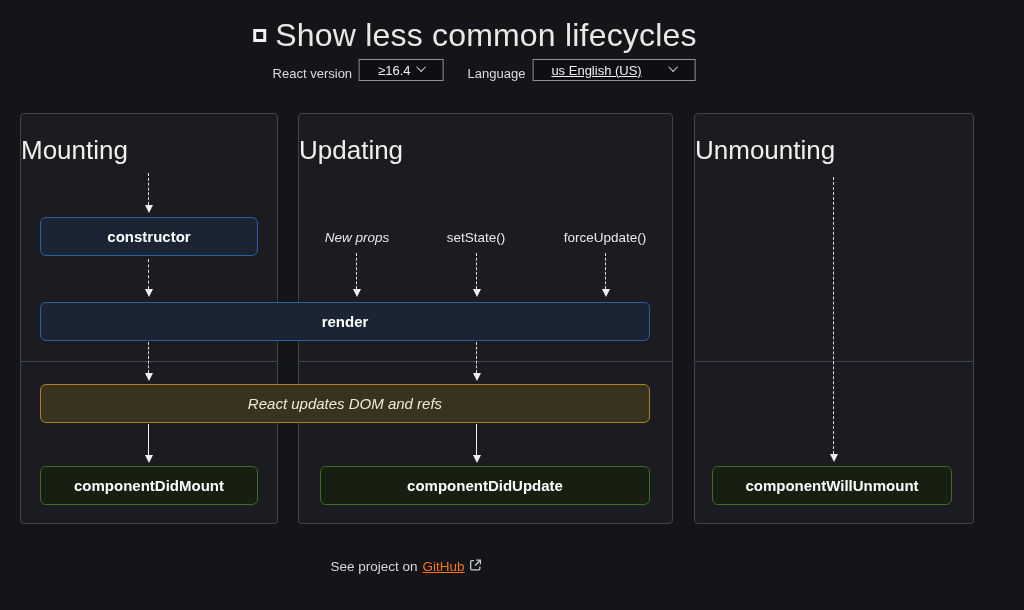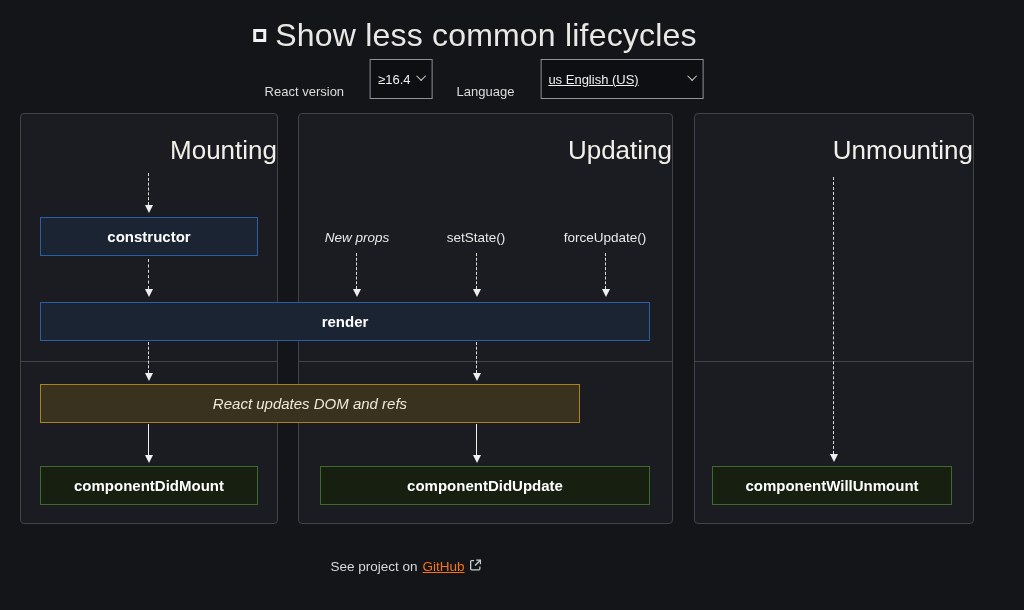--- a/index.html
+++ b/index.html
@@ -22,64 +22,64 @@
     margin:0; font-size:32px; font-weight:400; color:#eae8e4; letter-spacing:.2px;
   }
   .controls-row {
     position:absolute; left:484px; top:59px; transform:translateX(-50%);
     display:flex; align-items:flex-end; font-size:13px; color:#dcdcdc; white-space:nowrap;
   }
   .controls-row .lbl { margin-right:7px; }
   .controls-row .gap { width:24px; }
   .select {
     display:inline-flex; align-items:center; box-sizing:border-box;
-    height:40px; padding:0 7px; border:1px solid #8f9398; background:#0d0f12;
-    color:#f0f0f0; font-size:13px; cursor:default;margin-left:19px;
+    height:22px; padding:0 18px; border:1px solid #8f9398; background:#0d0f12;
+    color:#f0f0f0; font-size:13px; cursor:default;
   }
   .select .val { margin-right:7px; }
   .select.wide { width:163px; }
   .select.wide .val { flex:1; margin-right:0;text-decoration:underline; }
   .chevron {
     width:6px; height:6px; flex:0 0 auto;
     border-right:1.6px solid #d2d2d2; border-bottom:1.6px solid #d2d2d2;
     transform:rotate(45deg) translate(-1px,-1px); margin-top:-3px;
   }
 
   
   .panel {
     position:absolute; top:113px; height:411px; box-sizing:border-box;
     background:#1a1c21; border:1px solid #3f434a; border-radius:4px;
   }
   #panel-mounting   { left:20px;  width:258px; }
   #panel-updating   { left:298px; width:375px; }
   #panel-unmounting { left:694px; width:280px; }
   .panel-title {
-    margin:0; padding-top:21px; text-align:right;
+    margin:0; padding-top:21px; text-align:left;
     font-size:26px; font-weight:400; color:#f2efe9;
   }
   .phase-divider {
     position:absolute; left:0; right:0; top:247px; height:1px;
     background:#3f434a;
   }
 
   
   .box {
-    position:absolute; height:39px; box-sizing:border-box; border-radius:0;
+    position:absolute; height:39px; box-sizing:border-box; border-radius:6px;
     display:flex; align-items:center; justify-content:center;
     font-size:15px; font-weight:bold; color:#ffffff; z-index:3; cursor:default;
   }
   .box.blue  { background:#1b2432; border:1px solid #2a5fa8; }
   .box.green { background:#161f10; border:1px solid #3c6b2c; }
   .box.gold  {
     background:#38321f; border:1px solid #a7841f;
     font-weight:400; font-style:italic; color:#efe9da;
   }
   #box-constructor   { left:40px;  top:217px; width:218px; }
   #box-render        { left:40px;  top:302px; width:610px; }
-  #box-react-updates { left:40px;  top:384px; width:540px; }
+  #box-react-updates { left:40px;  top:384px; width:610px; }
   #box-did-mount     { left:40px;  top:466px; width:218px; }
   #box-did-update    { left:320px; top:466px; width:330px; }
   #box-will-unmount  { left:712px; top:466px; width:240px; }
 
   
   .trigger {
     position:absolute; top:230px; transform:translateX(-50%);
     font-size:13.5px; color:#e9e9e9; white-space:nowrap; z-index:2;
   }
   #trigger-new-props    { left:357px; font-style:italic; }

